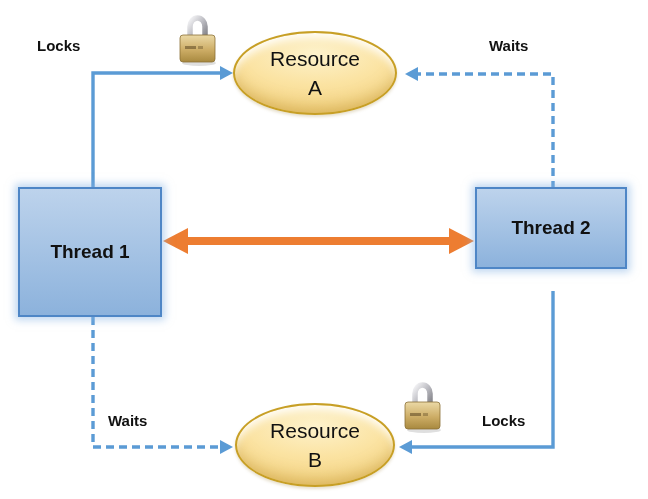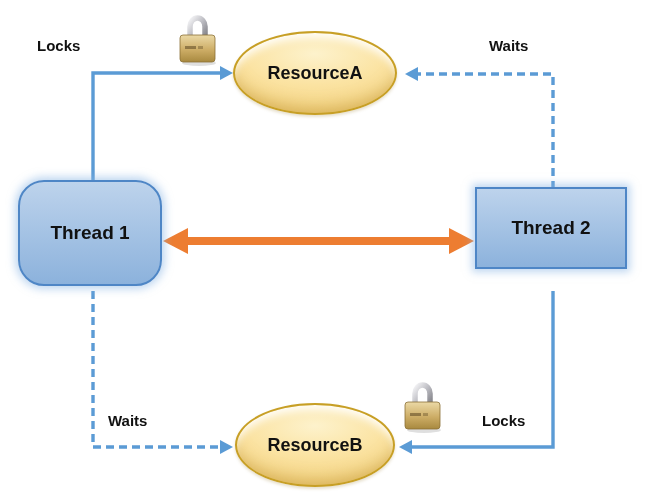--- a/index.html
+++ b/index.html
@@ -50,31 +50,31 @@
     color:var(--label-text,#111);
     text-align:center;
   }
   .thread{
     background:linear-gradient(180deg, var(--thread-fill-top,#BDD3EC) 0%, var(--thread-fill-bottom,#8CB2DC) 100%);
     border:2px solid var(--thread-border,#4E86C6);
     box-shadow:0 0 8px 3px rgba(136,181,227,.55);
     font-weight:700;
     font-size:19px;
   }
-  .thread1{left:18px;top:180px;width:144px;height:106px;border-radius:26px;}
+  .thread1{left:18px;top:187px;width:144px;height:130px;}
   .thread2{left:475px;top:187px;width:152px;height:82px;}
   .resource{
-    flex-direction:row;
+    flex-direction:column;
     background:radial-gradient(ellipse 95% 80% at 50% 26%, #FDF2CC 0%, var(--resource-fill,#FBE3A2) 48%, #F4D380 100%);
     border:2.5px solid var(--resource-border,#C79F26);
     border-radius:50%;
     box-shadow:inset 0 9px 9px -4px rgba(255,255,255,.95), inset 0 -12px 16px -8px rgba(186,140,40,.5), 0 2px 3px rgba(160,130,60,.25);
-    font-size:18px;
+    font-size:21px;
     line-height:29px;
-    font-weight:700;
+    font-weight:400;
   }
   .resourceA{left:233px;top:31px;width:164px;height:84px;}
   .resourceB{left:235px;top:403px;width:160px;height:84px;}
 
   .edge-label{
     position:absolute;
     font-weight:700;
     font-size:15px;
     color:var(--label-text,#111);
     white-space:nowrap;

